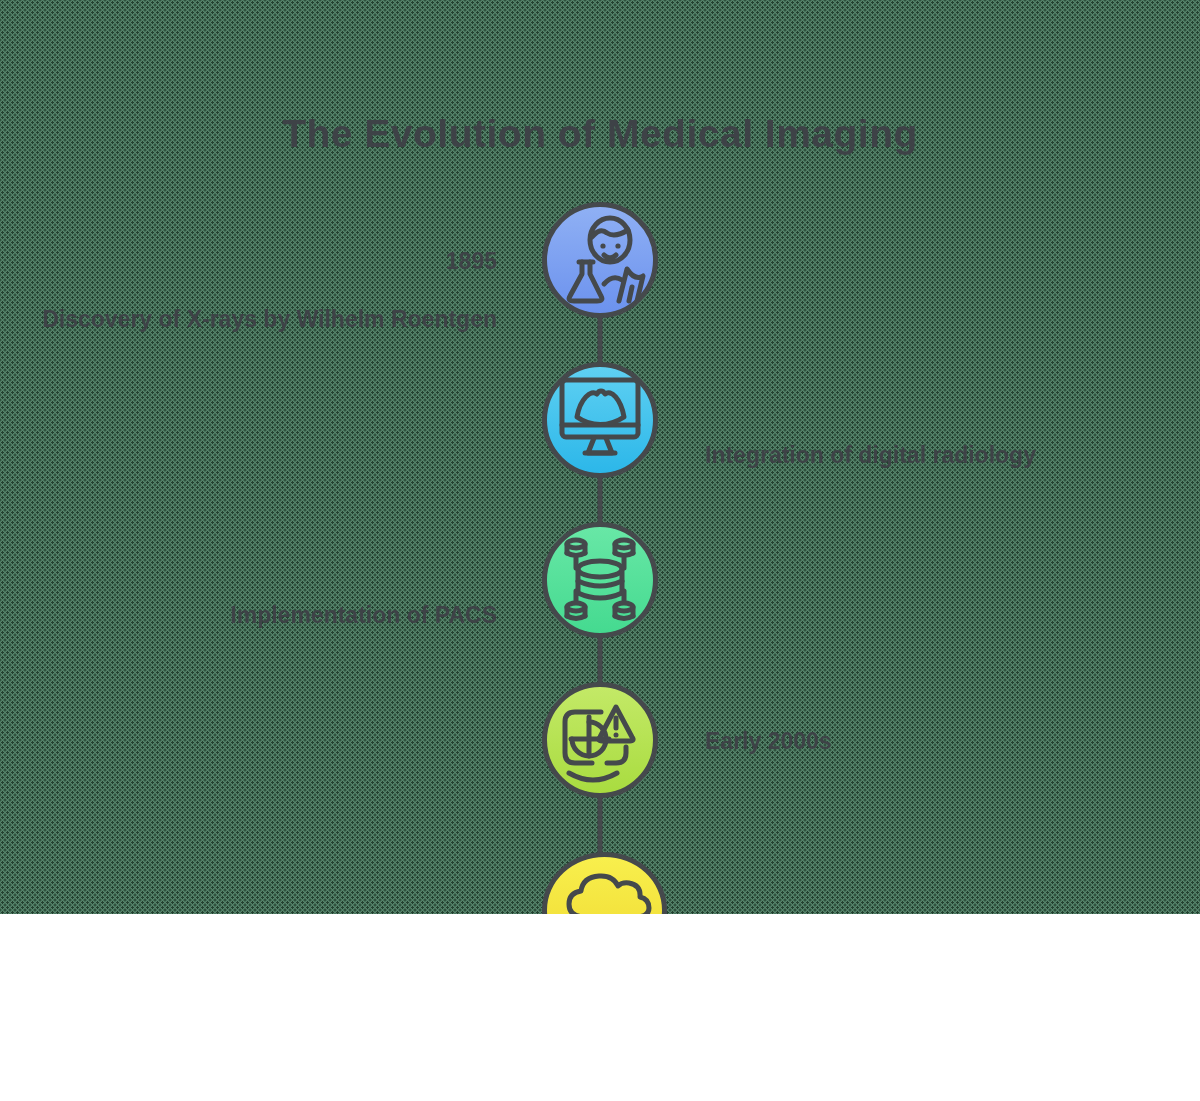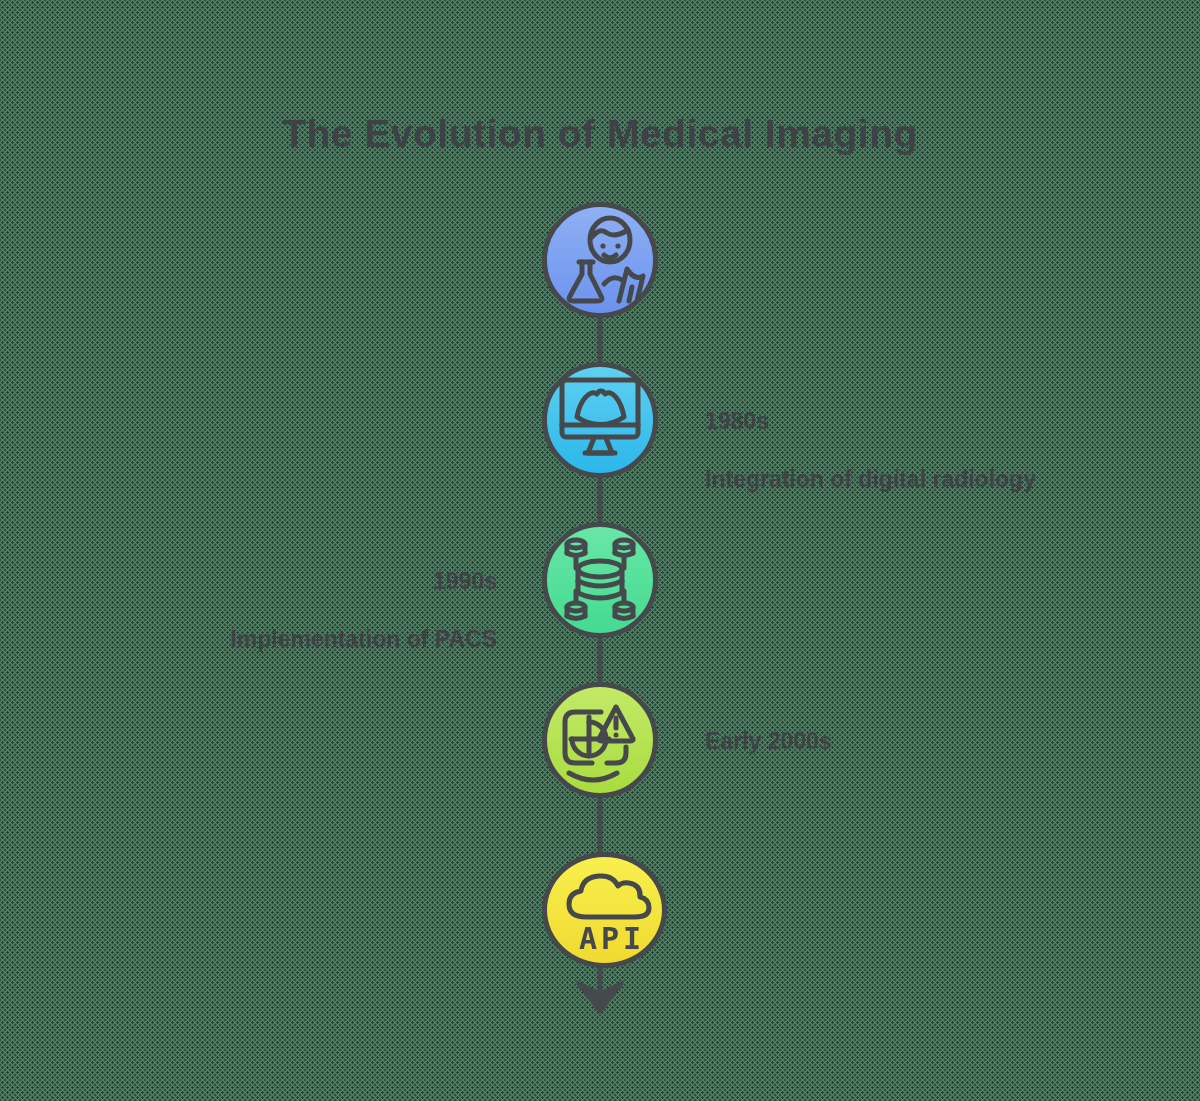--- a/index.html
+++ b/index.html
@@ -1,18 +1,18 @@
 <!DOCTYPE html>
 <html style="--background: #55836a; --background-dot: #23402f; --line: #45494c; --text: #3e4247;"><head>
 <meta charset="utf-8">
 <style>
   html,body{margin:0;padding:0;}
   body{font-family:"Liberation Sans",sans-serif;}
   .canvas{
-    position:relative;width:1200px;height:1101px;overflow:hidden;
+    position:relative;width:1200px;height:914px;overflow:hidden;
     background-color:var(--background,#55836a);
     background-image:
       radial-gradient(var(--background-dot,#23402f) 1.2px, transparent 1.3px),
       radial-gradient(var(--background-dot,#23402f) 1.2px, transparent 1.3px);
     background-size:5px 5px;
     background-position:0 0, 2.5px 2.5px;
   }
   .title{
     position:absolute;left:0;right:0;top:86px;
     text-align:center;font-size:39px;font-weight:bold;
@@ -47,51 +47,53 @@
 
 <div class="canvas">
 
   <h1 class="title">The Evolution of Medical Imaging</h1>
 
   <svg class="underlay" width="1200" height="1101">
     <line x1="600" y1="260" x2="600" y2="1002" stroke="#45494c" stroke-width="5"></line>
     <path d="M577 982 L600 1012 L623 982 L600 993 Z" fill="#45494c" stroke="#45494c" stroke-width="3" stroke-linejoin="round"></path>
   </svg>
 
+  <div class="node-text side-left t1">
+    <div class="year">1895</div>
+    <div class="desc">Discovery of X-rays by Wilhelm Roentgen</div>
+  </div>
   <div class="circle c1" style="background: linear-gradient(rgb(143, 176, 244), rgb(108, 146, 238));">
     <svg class="icon-svg" width="106" height="106" viewBox="0 0 106 106" fill="none" stroke="#45494c" stroke-width="5" stroke-linecap="round" stroke-linejoin="round">
       <ellipse cx="63" cy="33" rx="20" ry="22"></ellipse>
       <path d="M45 30 Q53 20 60 26 Q68 31 81 23"></path>
       <circle cx="56" cy="39" r="2.6" fill="#45494c" stroke="none"></circle>
       <circle cx="71" cy="39" r="2.6" fill="#45494c" stroke="none"></circle>
       <path d="M57 48 Q63 54 69 48"></path>
       <path d="M32 55 L46 55"></path>
       <path d="M35 55 L35 67 L23 89 Q20 94 27 94 L50 94 Q57 94 54 89 L43 67 L43 55"></path>
       <path d="M57 77 Q66 67 75 73"></path>
       <path d="M72 94 L80 62 Q88 74 96 69 L90 94"></path>
       <path d="M85 80 L82 94"></path>
     </svg>
   </div>
 
   <div class="node-text side-right t2">
-    <div class="year">1980s</div>
     <div class="desc">Integration of digital radiology</div>
   </div>
   <div class="circle c2" style="background: linear-gradient(rgb(95, 208, 242), rgb(44, 183, 233));">
     <svg class="icon-svg" width="106" height="106" viewBox="0 0 106 106" fill="none" stroke="#45494c" stroke-width="5" stroke-linecap="round" stroke-linejoin="round">
       <rect x="15" y="13" width="76" height="57" rx="4"></rect>
       <path d="M15 58 L91 58"></path>
       <path d="M47 71 L41 86 L65 86 L59 71"></path>
       <path d="M38 86 L68 86"></path>
       <path d="M30 50 C33 32 44 22 50 27 C52 23 56 23 58 27 C64 22 74 32 77 50 C62 60 44 60 30 50 Z"></path>
     </svg>
   </div>
 
   <div class="node-text side-left t3">
-    <div class="year">1990s</div>
     <div class="desc">Implementation of PACS</div>
   </div>
   <div class="circle c3" style="background: linear-gradient(rgb(104, 231, 166), rgb(69, 218, 144));">
     <svg class="icon-svg" width="106" height="106" viewBox="0 0 106 106" fill="none" stroke="#45494c" stroke-width="5" stroke-linecap="round" stroke-linejoin="round">
       <ellipse cx="53" cy="42" rx="22" ry="8"></ellipse>
       <path d="M31 42 L31 66"></path>
         <path d="M75 42 L75 66"></path>
       <path d="M31 66 Q53 76 75 66"></path>
       <path d="M31 54 Q53 64 75 54"></path>
       <path d="M29 31 L29 41"></path>

